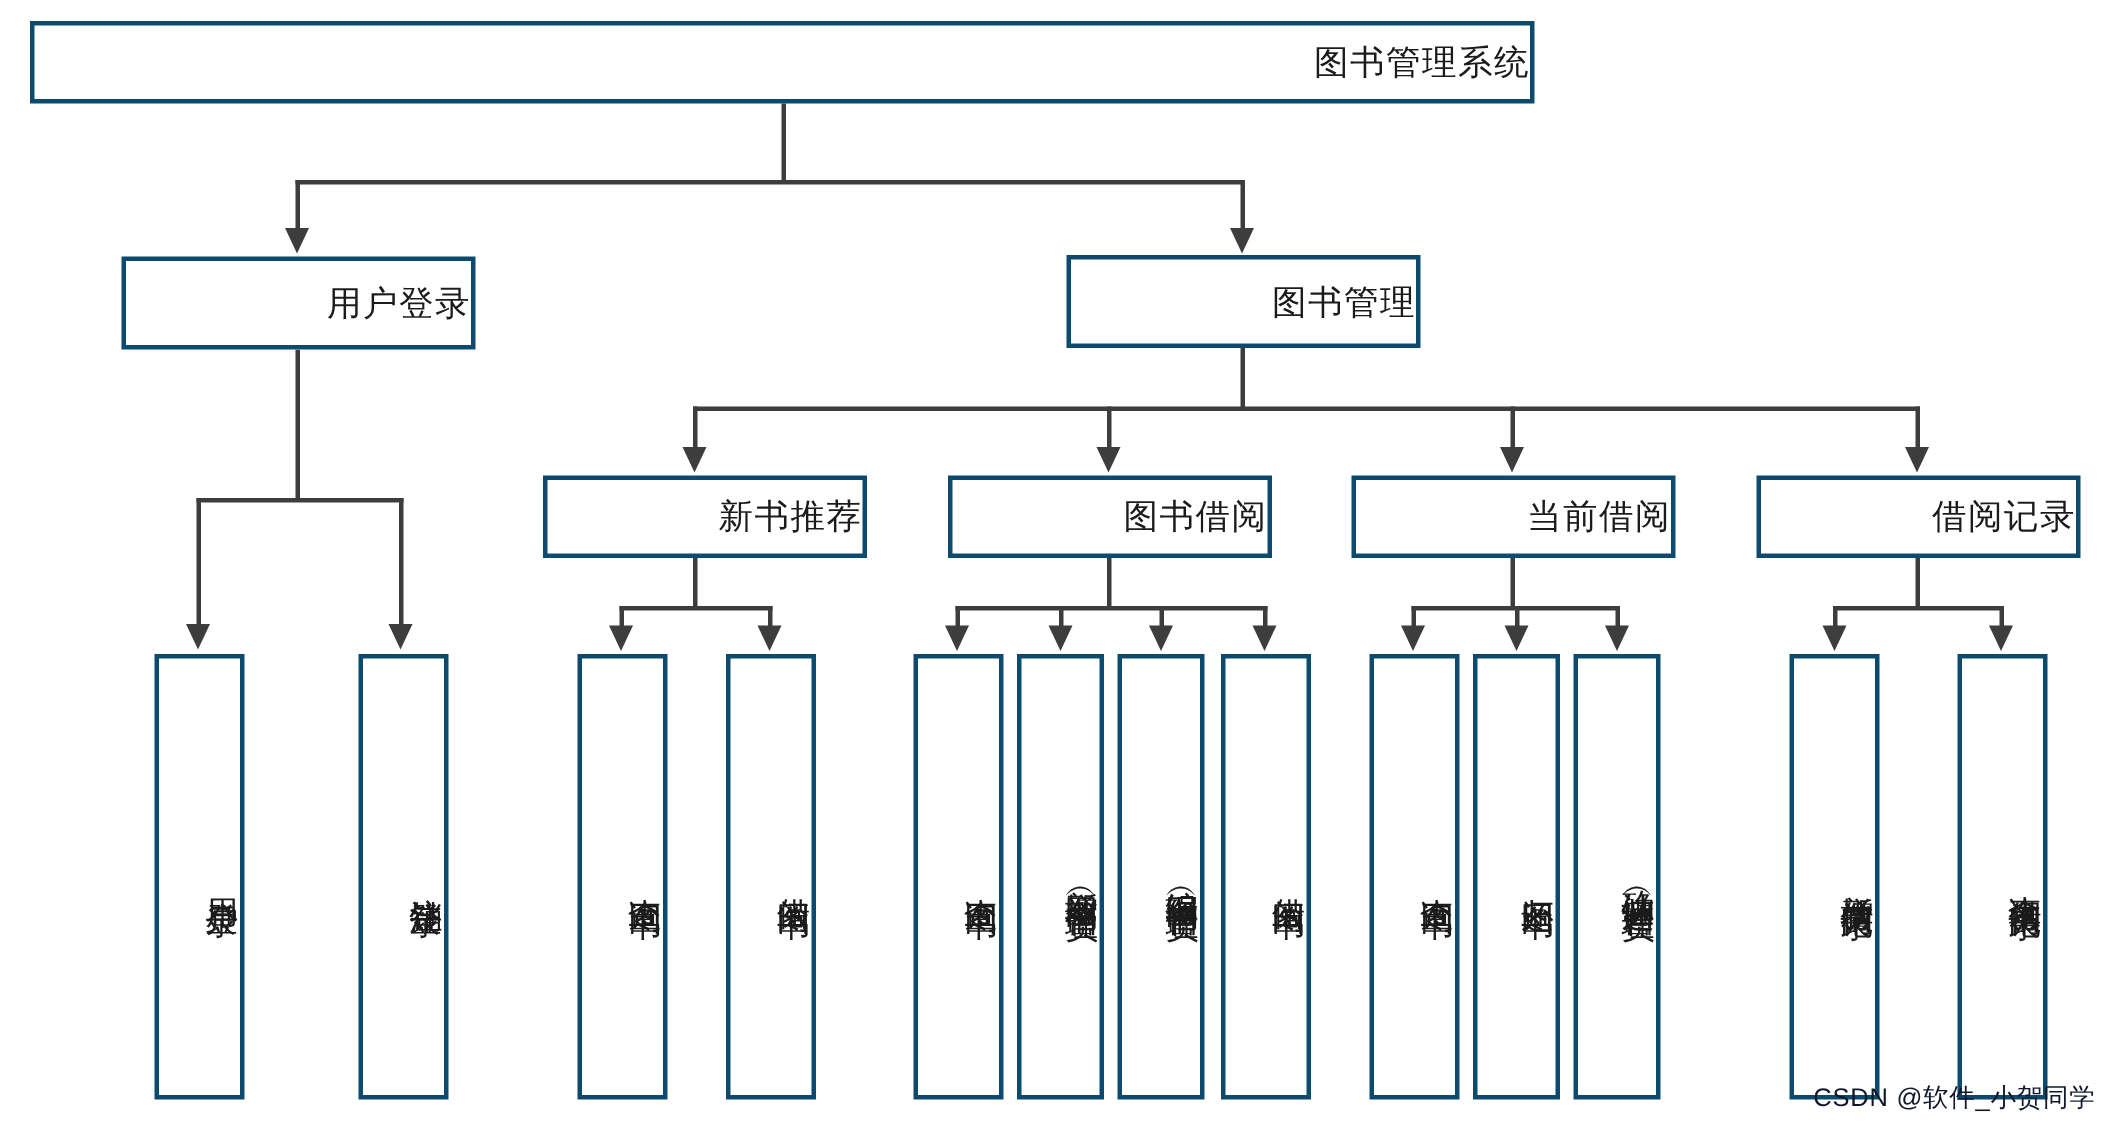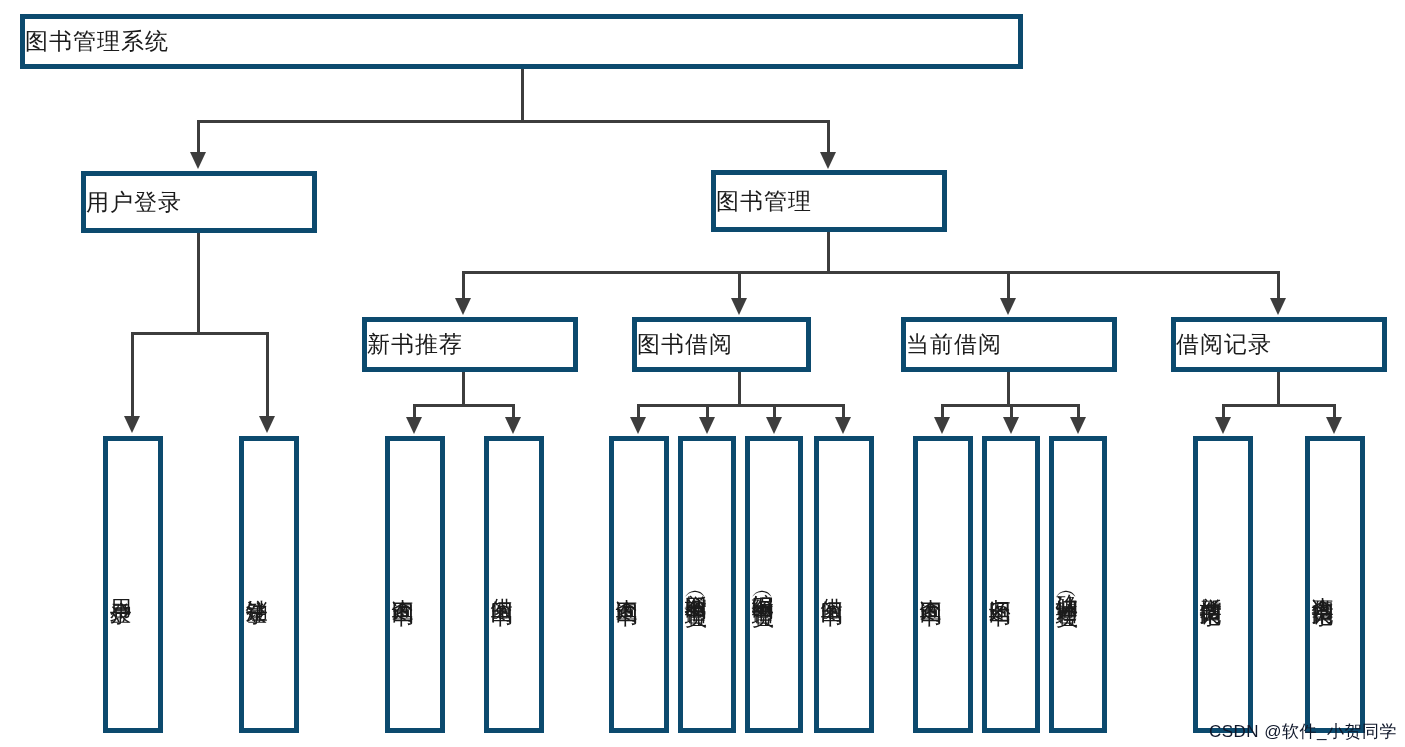--- a/index.html
+++ b/index.html
@@ -14,24 +14,24 @@
     position: relative;
     width: 1405px;
     height: 747px;
     background: #ffffff;
     overflow: hidden;
   }
   .node {
     position: absolute;
     box-sizing: border-box;
     background: #ffffff;
-    border: 5px solid #0c4a6e;
+    border: 3px solid #0c4a6e;
     display: flex;
     align-items: center;
-    justify-content: flex-start;
+    justify-content: flex-end;
     color: #1b1b1b;
     z-index: 3;
   }
   .node.h {
     font-size: 23px;
     letter-spacing: 1px;
     line-height: 1;
   }
   .node.v {
     font-size: 22px;
@@ -147,21 +147,21 @@
   </div>
 
   <div class="node h" style="left:711px; top:170px; width:236px; height:62px;">
     <span>图书管理</span>
   </div>
 
   <div class="node h" style="left:362px; top:317px; width:216px; height:55px;">
     <span>新书推荐</span>
   </div>
 
-  <div class="node h" style="left:632px; top:317px; width:179px; height:55px;">
+  <div class="node h" style="left:632px; top:317px; width:216px; height:55px;">
     <span>图书借阅</span>
   </div>
 
   <div class="node h" style="left:901px; top:317px; width:216px; height:55px;">
     <span>当前借阅</span>
   </div>
 
   <div class="node h" style="left:1171px; top:317px; width:216px; height:55px;">
     <span>借阅记录</span>
   </div>

